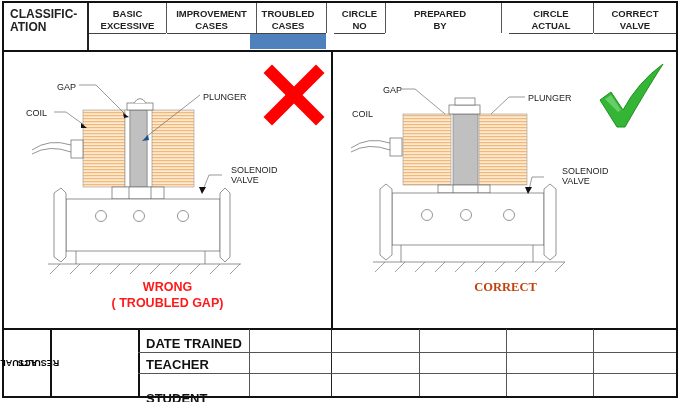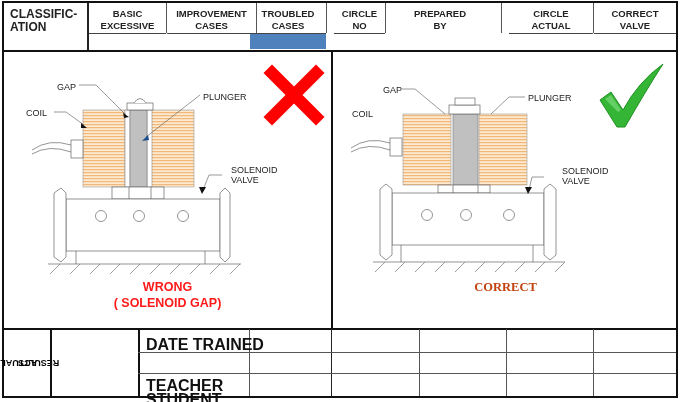--- a/index.html
+++ b/index.html
@@ -11,21 +11,21 @@
   .hdr .val.sel{background:#4f81bd;}
   .cls{position:absolute;left:0;top:0;width:85px;height:47px;border-right:2px solid #222;box-sizing:border-box;padding:5px 0 0 6px;font-size:12px;font-weight:bold;color:#222;line-height:13px;}
   .hrule{position:absolute;left:0;right:0;top:47px;border-top:2px solid #111;}
   .vmid{position:absolute;left:327px;top:47px;height:279px;border-left:2px solid #111;}
   .panel{position:absolute;top:49px;height:224px;}
   .caption{position:absolute;text-align:center;font-weight:bold;font-size:12.5px;line-height:16px;}
   .brule{position:absolute;left:0;right:0;top:325px;border-top:2px solid #111;}
   .bl{position:absolute;border-left:1px solid #555;}
   .blb{position:absolute;border-left:2px solid #111;}
   .hl{position:absolute;border-top:1px solid #555;}
-  .rowlbl{position:absolute;left:142px;font-size:16px;font-weight:bold;color:#111;}
+  .rowlbl{position:absolute;left:142px;font-size:13px;font-weight:bold;color:#111;}
   .vert{position:absolute;left:3px;top:330px;width:44px;height:64px;display:flex;align-items:center;justify-content:center;}
   .vert span{transform:rotate(-90deg);display:block;font-size:9px;font-weight:bold;line-height:10px;text-align:center;white-space:nowrap;}
   svg text{font-family:"Liberation Sans",sans-serif;}
 </style>
 </head>
 <body>
 
 <div class="frame">
 
   <div class="cls">
@@ -163,21 +163,21 @@
       <text x="227" y="121" font-size="9" fill="#222">SOLENOID</text>
       <text x="227" y="131" font-size="9" fill="#222">VALVE</text>
 
       <g>
         <line x1="268" y1="21" x2="312" y2="65" stroke="#ff0000" stroke-width="12" stroke-linecap="square"></line>
         <line x1="312" y1="21" x2="268" y2="65" stroke="#ff0000" stroke-width="12" stroke-linecap="square"></line>
       </g>
     </svg>
     <div class="caption" style="left:0;width:327px;top:227px;color:#ff1a1a;">
       <div>WRONG</div>
-      <div>( SOLENOID GAP)</div>
+      <div>( TROUBLED GAP)</div>
     </div>
   </div>
 
   <div class="panel" style="left:329px;width:345px;">
     <svg width="345" height="275" viewBox="0 0 345 275">
       <defs>
         <pattern id="coilB" width="4" height="3" patternUnits="userSpaceOnUse">
           <rect width="4" height="3" fill="#fde9cf"></rect>
           <rect y="0" width="4" height="1.2" fill="#f2b87a"></rect>
         </pattern>
@@ -240,20 +240,20 @@
   <div class="blb" style="left:134px;top:326px;height:67px;"></div>
   <div class="bl" style="left:245px;top:326px;height:67px;"></div>
   <div class="bl" style="left:327px;top:326px;height:67px;border-left:1px solid #222;"></div>
   <div class="bl" style="left:415px;top:326px;height:67px;"></div>
   <div class="bl" style="left:502px;top:326px;height:67px;"></div>
   <div class="bl" style="left:589px;top:326px;height:67px;"></div>
   <div class="hl" style="left:134px;right:0;top:349px;"></div>
   <div class="hl" style="left:134px;right:0;top:370px;"></div>
 
   <div class="rowlbl" style="top:333px;">DATE TRAINED</div>
-  <div class="rowlbl" style="top:354px;margin-top:20px;">TEACHER</div>
+  <div class="rowlbl" style="top:354px;">TEACHER</div>
   <div class="rowlbl" style="top:388px;">STUDENT</div>
 
   <div style="position:absolute;left:47px;top:327px;width:86px;height:66px;"></div>
   <div style="position:absolute;left:246px;top:327px;width:426px;height:22px;"></div>
   <div style="position:absolute;left:246px;top:350px;width:426px;height:20px;"></div>
   <div style="position:absolute;left:246px;top:371px;width:426px;height:22px;"></div>
 </div>
 
 </body></html>

